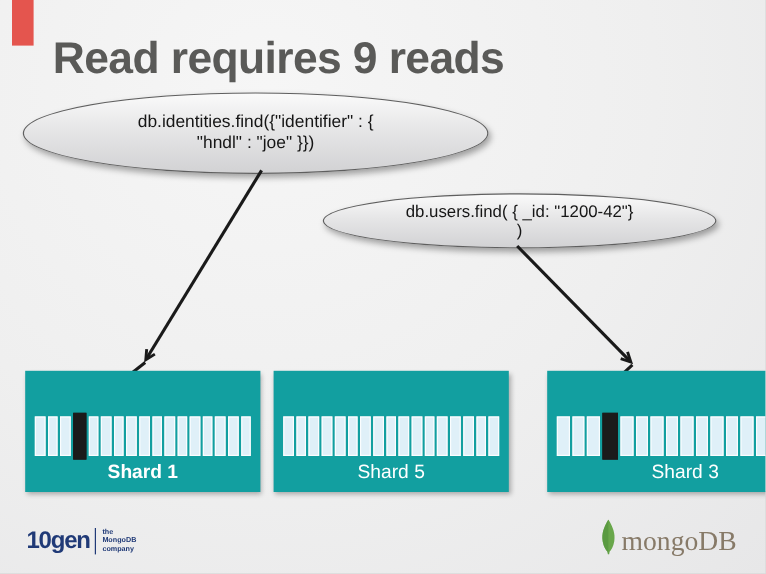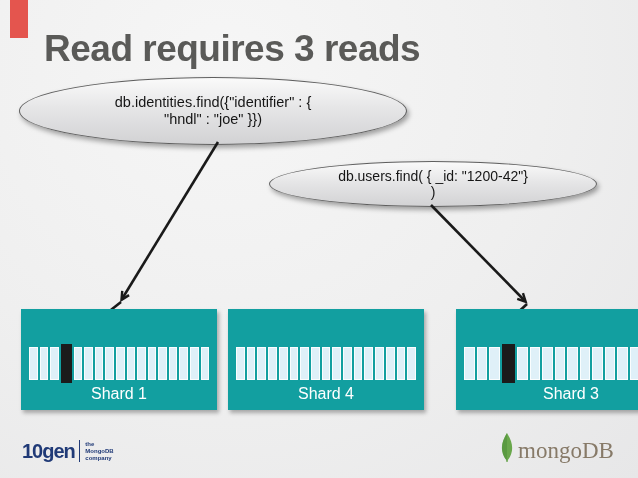--- a/index.html
+++ b/index.html
@@ -29,21 +29,21 @@
     font-size:14.5px;line-height:17px;
   }
   .callout-1{left:19px;top:77px;width:386px;height:66px;}
   .callout-2{left:269px;top:161px;width:326px;height:44px;font-size:14px;line-height:16px;}
   .arrow-layer{position:absolute;left:0;top:0;width:638px;height:478px;pointer-events:none;}
   .shard{
     position:absolute;top:309px;height:101px;width:196px;
     background:#129fa0;
     box-shadow:1.5px 2.5px 4px rgba(0,0,0,0.3);
   }
-  .shard-1{left:21px;}
+  .shard-1{left:21px;font-weight:bold;}
   .shard-2{left:228px;}
   .shard-3{left:416px;width:230px;margin-left:40px;}
   .chunk-row{
     position:absolute;left:8px;right:8px;top:38px;height:33px;
     display:flex;gap:2px;align-items:center;
   }
   .chunk{
     flex:1;height:33px;
     background:#dff0f8;
     border:1px solid rgba(255,255,255,0.85);
@@ -76,21 +76,21 @@
     font-size:23px;line-height:23px;color:#877a68;
   }
 </style>
 </head>
 <body>
 
 <div class="slide">
 
   <div class="accent-bar"></div>
 
-  <div class="title">Read requires 3 reads</div>
+  <div class="title">Read requires 9 reads</div>
 
   <div class="callout callout-1">
     <span>db.identities.find({"identifier" : {</span>
     <span>"hndl" : "joe" }})</span>
   </div>
 
   <div class="callout callout-2">
     <span>db.users.find( { _id: "1200-42"}</span>
     <span>)</span>
   </div>
@@ -147,21 +147,21 @@
         <div class="chunk"></div>
         <div class="chunk"></div>
         <div class="chunk"></div>
         <div class="chunk"></div>
         <div class="chunk"></div>
         <div class="chunk"></div>
         <div class="chunk"></div>
         <div class="chunk"></div>
         <div class="chunk"></div>
       </div>
-    <div class="shard-label">Shard 4</div>
+    <div class="shard-label">Shard 5</div>
   </div>
 
   <div class="shard shard-3">
     <div class="chunk-row">
         <div class="chunk"></div>
         <div class="chunk"></div>
         <div class="chunk"></div>
         <div class="chunk chunk-hot"></div>
         <div class="chunk"></div>
         <div class="chunk"></div>

